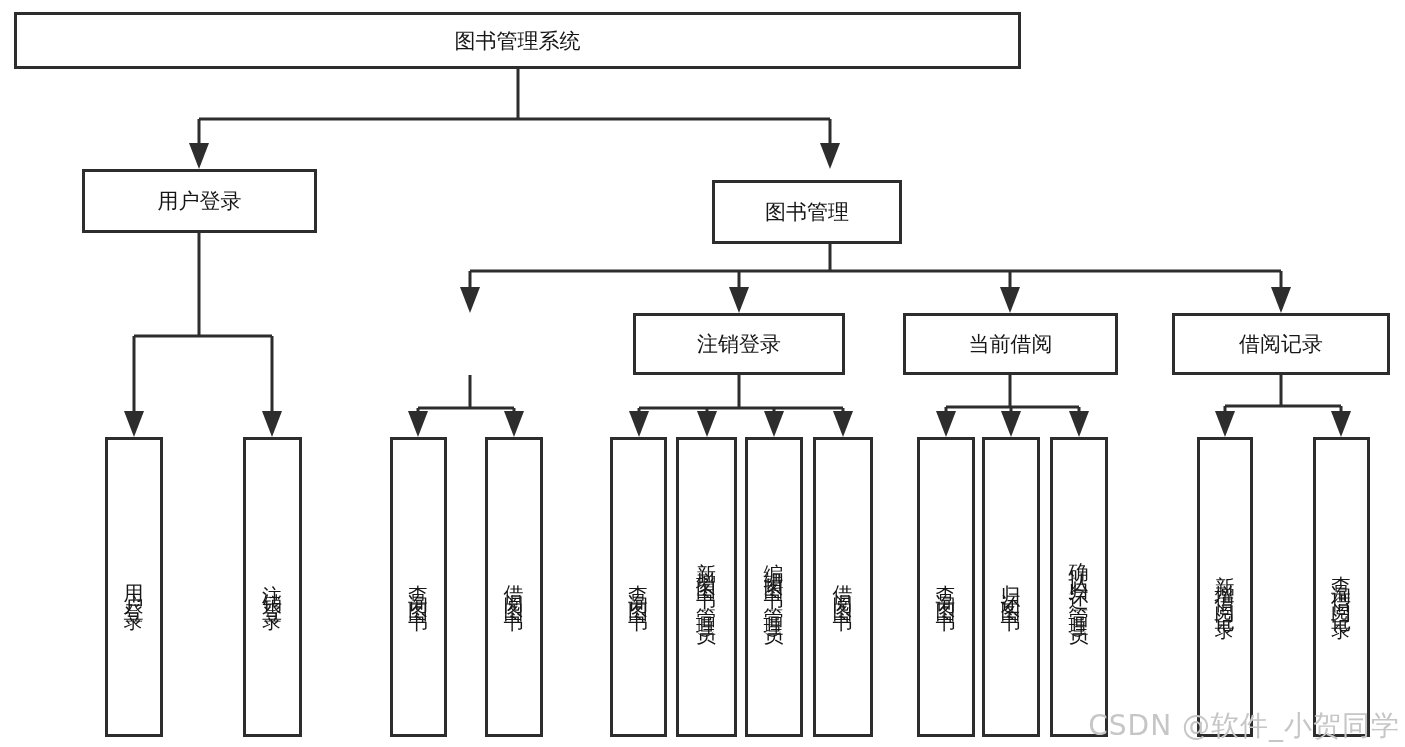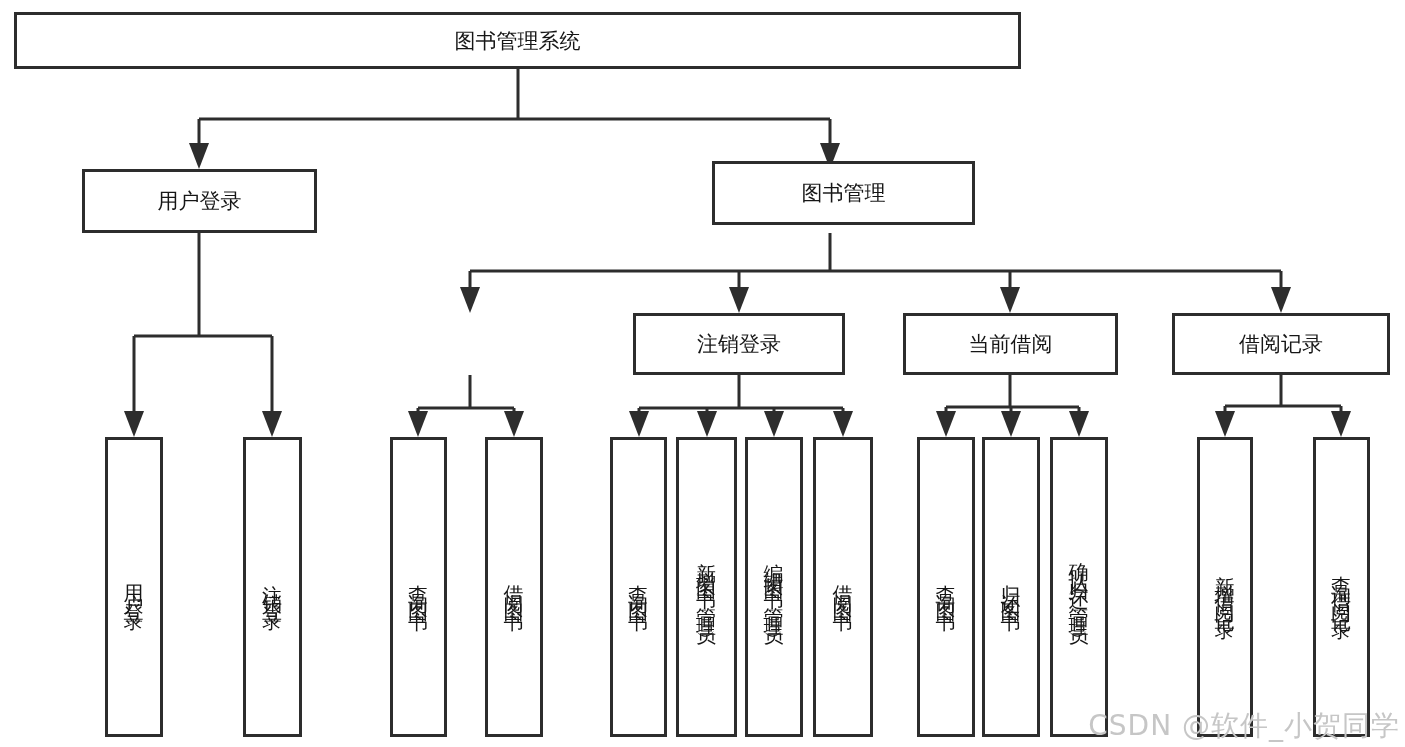--- a/index.html
+++ b/index.html
@@ -68,21 +68,21 @@
     </g>
   </svg>
 
   <div class="node" style="left:14px;top:12px;width:1007px;height:57px">
     <span class="lbl">图书管理系统</span>
   </div>
 
   <div class="node" style="left:82px;top:169px;width:235px;height:64px">
     <span class="lbl">用户登录</span>
   </div>
-  <div class="node" style="left:712px;top:161px;width:263px;height:64px">
+  <div class="node" style="left:712px;top:180px;width:190px;height:64px">
     <span class="lbl">图书管理</span>
   </div>
 
   <div class="node" style="left:633px;top:313px;width:212px;height:62px">
     <span class="lbl">注销登录</span>
   </div>
   <div class="node" style="left:903px;top:313px;width:215px;height:62px">
     <span class="lbl">当前借阅</span>
   </div>
   <div class="node" style="left:1172px;top:313px;width:218px;height:62px">

